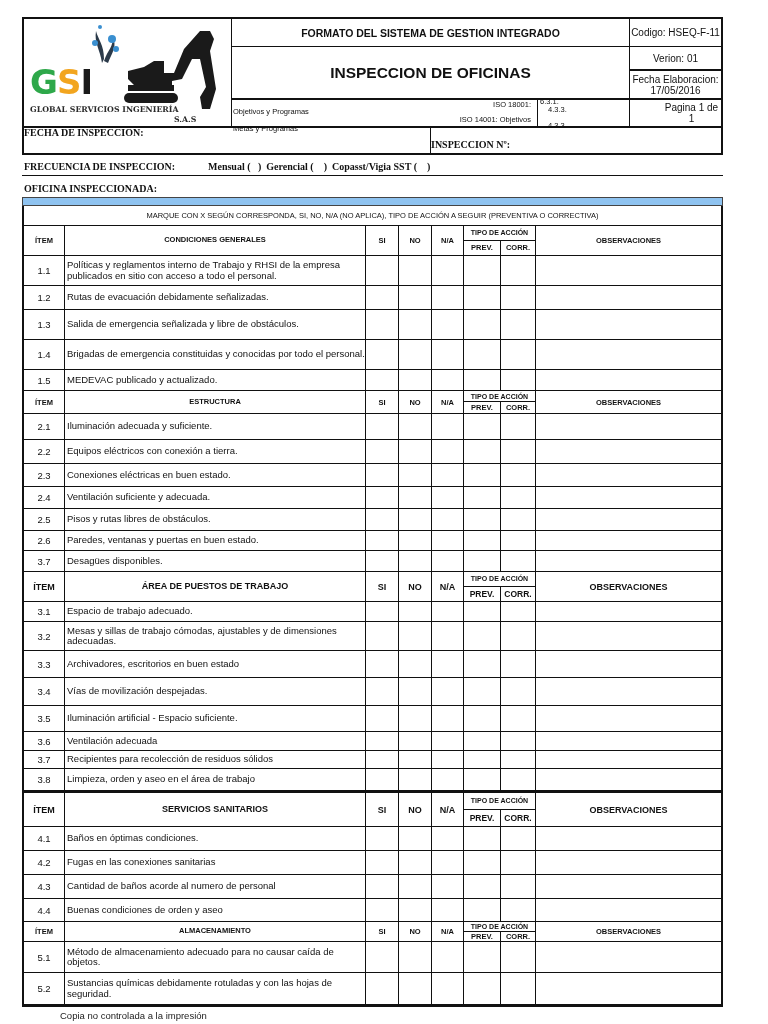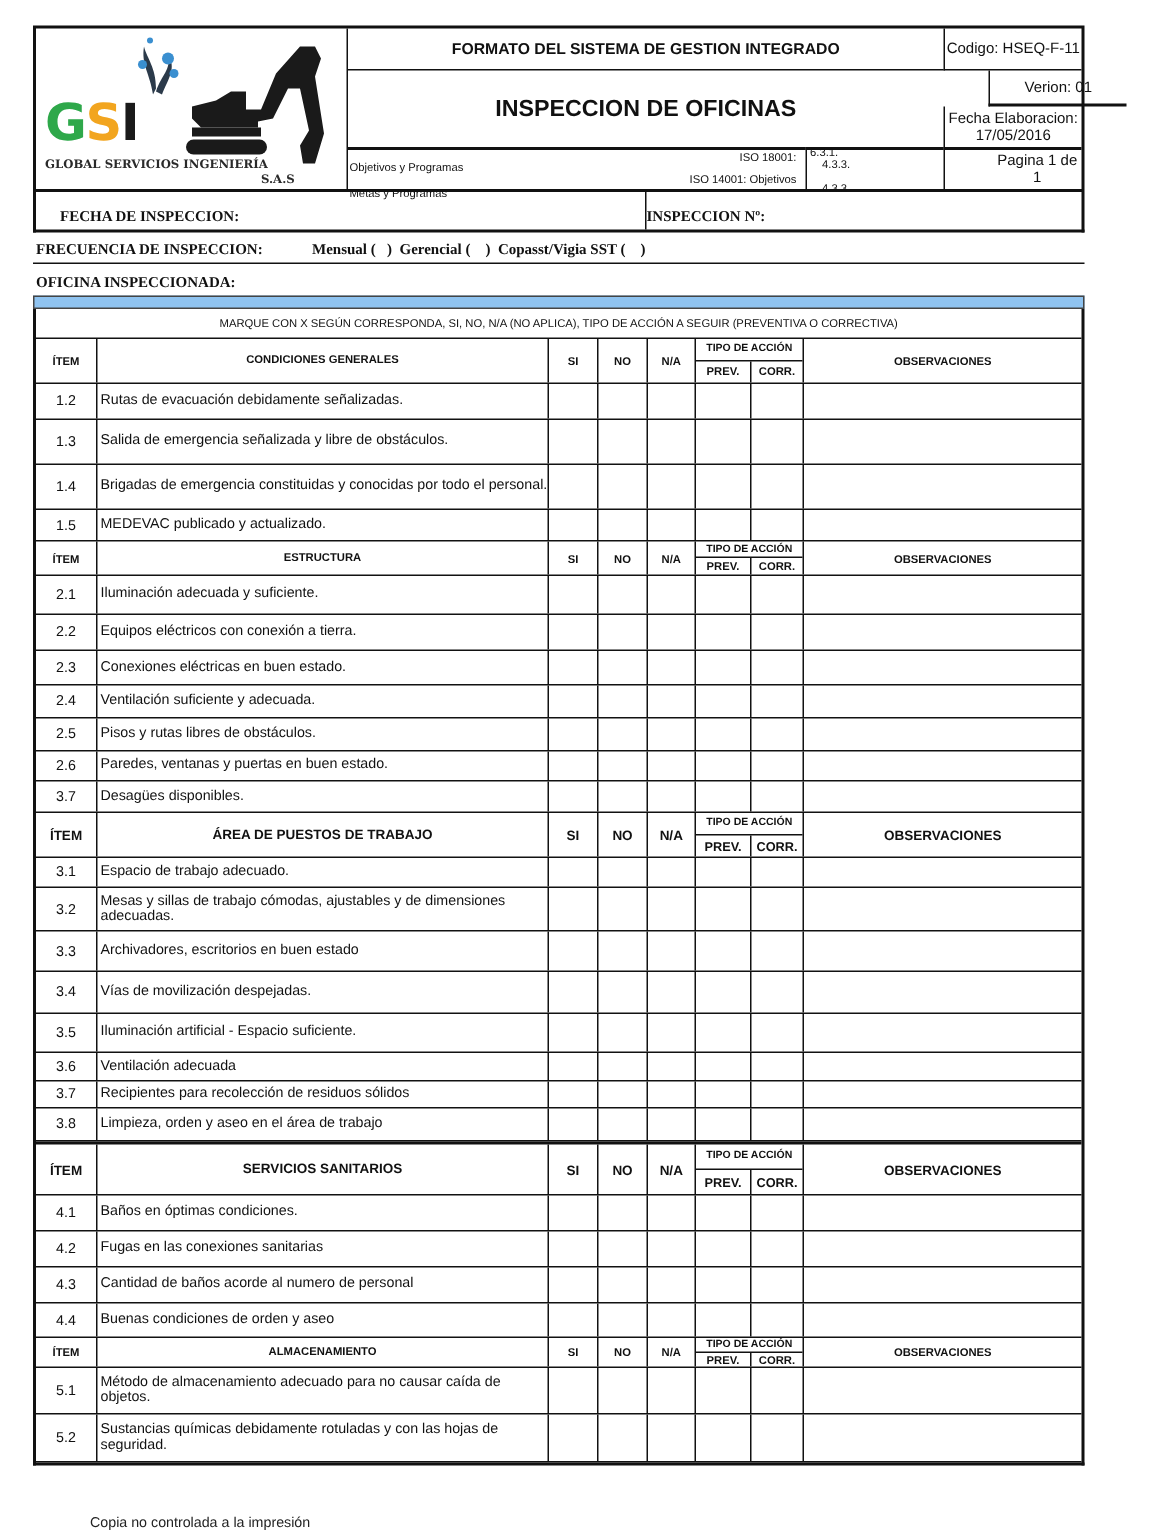--- a/index.html
+++ b/index.html
@@ -5,21 +5,21 @@
   html, body { margin: 0; padding: 0; background: #ffffff; }
   body { width: 768px; height: 1024px; position: relative; overflow: hidden; font-family: "Liberation Sans", sans-serif; color: #111; }
 
   
   .hdr { position: absolute; left: 22px; top: 17px; width: 701px; height: 111px; border: 2px solid #111; box-sizing: border-box; }
   .logo-cell { position: absolute; left: 0; top: 0; width: 207px; height: 107px; border-right: 1px solid #111; }
   .hdr .cell { position: absolute; box-sizing: border-box; display: flex; align-items: center; justify-content: center; text-align: center; }
   .c-format { left: 208px; top: 0; width: 397px; height: 28px; border-bottom: 1px solid #111; font-weight: bold; font-size: 10.5px; }
   .c-title { left: 208px; top: 28px; width: 397px; height: 51px; font-weight: bold; font-size: 15.5px; }
   .c-codigo { left: 605px; top: 0; width: 92px; height: 28px; border-left: 1px solid #111; border-bottom: 1px solid #111; font-size: 10px; }
-  .c-version { left: 605px; top: 28px; width: 92px; height: 24px; border-left: 1px solid #111; border-bottom: 2px solid #111; font-size: 10px; margin-left: 30px; }
+  .c-version { left: 605px; top: 28px; width: 92px; height: 24px; border-left: 1px solid #111; border-bottom: 2px solid #111; font-size: 10px; }
   .c-fecha { left: 605px; top: 52px; width: 92px; height: 27px; border-left: 1px solid #111; font-size: 10px; line-height: 11px; }
   .c-obj { left: 208px; top: 79px; width: 305px; height: 28px; border-top: 2px solid #111; display: block !important; font-size: 7.5px; }
   .c-obj .l1 { position: absolute; left: 1px; top: 7px; }
   .c-obj .l2 { position: absolute; left: 1px; top: 24px; }
   .c-obj .r1 { position: absolute; right: 6px; top: 0px; }
   .c-obj .r2 { position: absolute; right: 6px; top: 15px; }
   .c-iso { left: 513px; top: 79px; width: 92px; height: 28px; border-top: 2px solid #111; border-left: 1px solid #111; display: block !important; font-size: 7.5px; }
   .c-iso .a { position: absolute; left: 2px; top: -3px; }
   .c-iso .b { position: absolute; left: 10px; top: 5px; }
   .c-iso .c { position: absolute; left: 10px; top: 21px; }
@@ -101,21 +101,21 @@
     <span class="a">6.3.1.</span>
     <span class="b">4.3.3.</span>
     <span class="c">4.3.3</span>
   </div>
   <div class="cell c-pag">Pagina 1 de 1</div>
 </div>
 
 <div class="fecha-row">
   <div class="divider"></div>
 </div>
-<div class="meta" style="left:24px;top:139px;padding-left:16px;">FECHA DE INSPECCION:</div>
+<div class="meta" style="left:24px;top:127px;">FECHA DE INSPECCION:</div>
 <div class="meta" style="left:431px;top:139px;">INSPECCION Nº:</div>
 <div class="meta" style="left:24px;top:161px;">FRECUENCIA DE INSPECCION:</div>
 <div class="meta" style="left:208px;top:161px;white-space:pre;">Mensual (   )  Gerencial (    )  Copasst/Vigia SST (    )</div>
 <div class="frec-line"></div>
 <div class="meta" style="left:24px;top:183px;">OFICINA INSPECCIONADA:</div>
 
 <div class="blue-bar"></div>
 <div class="tbl" id="tbl">
   <div class="instr">MARQUE CON X SEGÚN CORRESPONDA, SI, NO, N/A (NO APLICA),  TIPO DE ACCIÓN A SEGUIR (PREVENTIVA O CORRECTIVA)</div>
 <div class="row hrow" style="height: 30px;">
@@ -124,20 +124,30 @@
       <div class="c-si">SI</div>
       <div class="c-no">NO</div>
       <div class="c-na">N/A</div>
       <div class="c-tipo">
         <div class="t-top">TIPO DE ACCIÓN</div>
         <div class="t-prev">PREV.</div>
         <div class="t-corr">CORR.</div>
       </div>
       <div class="c-obs">OBSERVACIONES</div>
     </div>
+    <div class="row" style="height: 30px;">
+      <div class="c-item">1.1</div>
+      <div class="c-desc">Políticas y reglamentos interno de Trabajo y RHSI de la empresa publicados en sitio con acceso a todo el personal.</div>
+      <div class="c-si"></div>
+      <div class="c-no"></div>
+      <div class="c-na"></div>
+      <div class="c-prev"></div>
+      <div class="c-corr"></div>
+      <div class="c-obs"></div>
+    </div>
     <div class="row" style="height: 24px;">
       <div class="c-item">1.2</div>
       <div class="c-desc">Rutas de evacuación debidamente señalizadas.</div>
       <div class="c-si"></div>
       <div class="c-no"></div>
       <div class="c-na"></div>
       <div class="c-prev"></div>
       <div class="c-corr"></div>
       <div class="c-obs"></div>
     </div>

